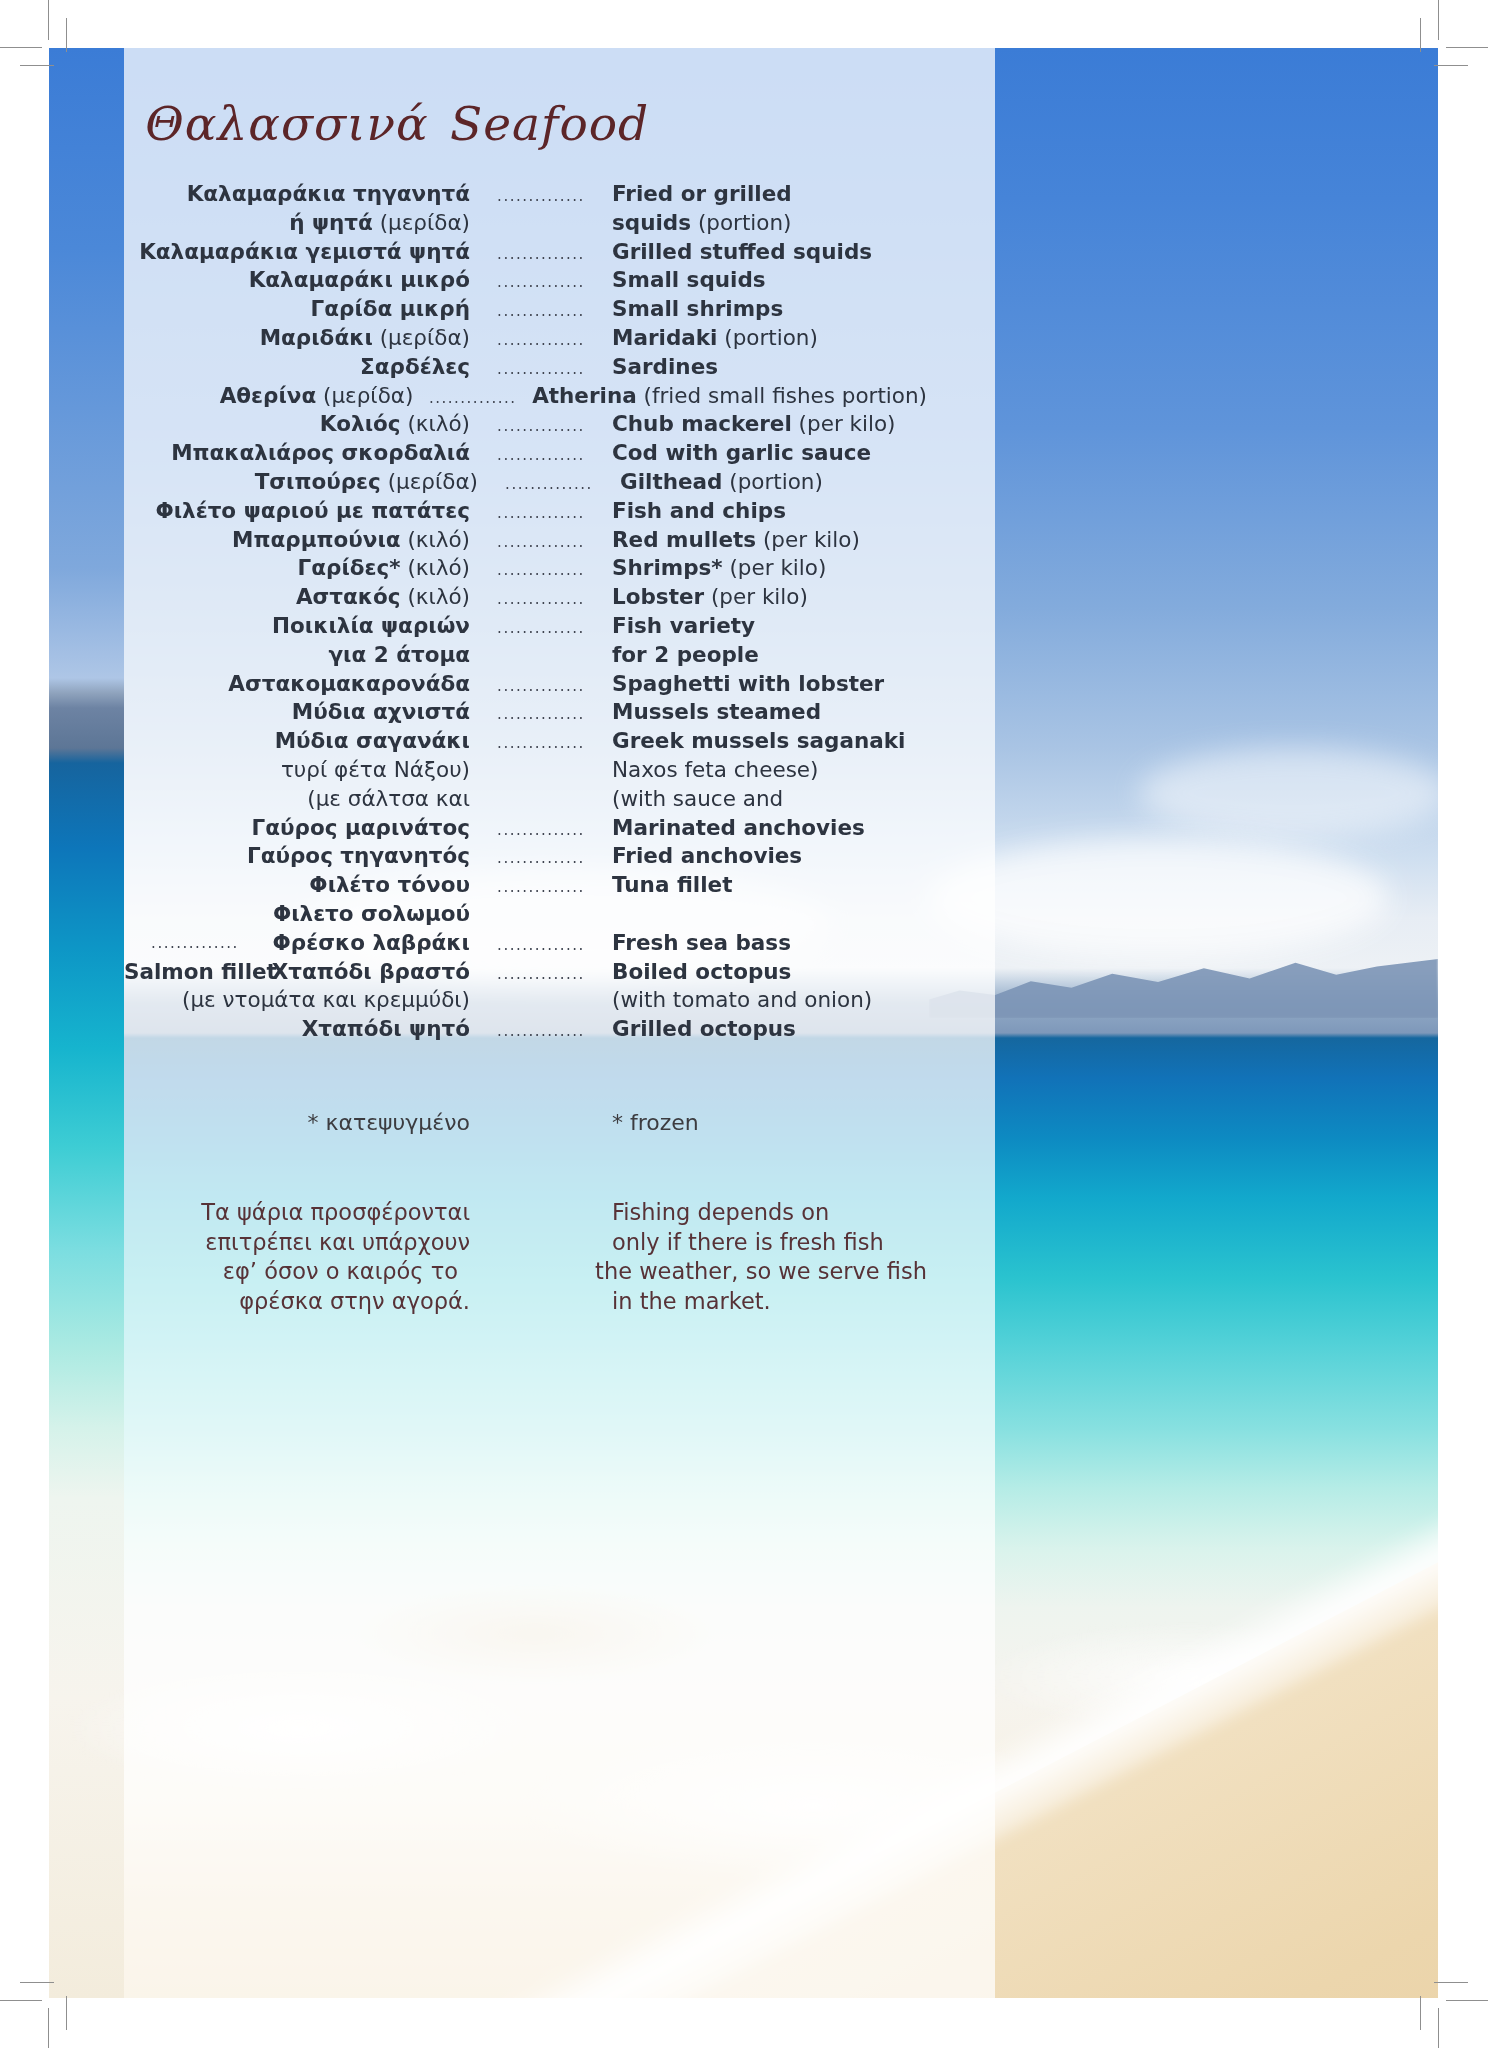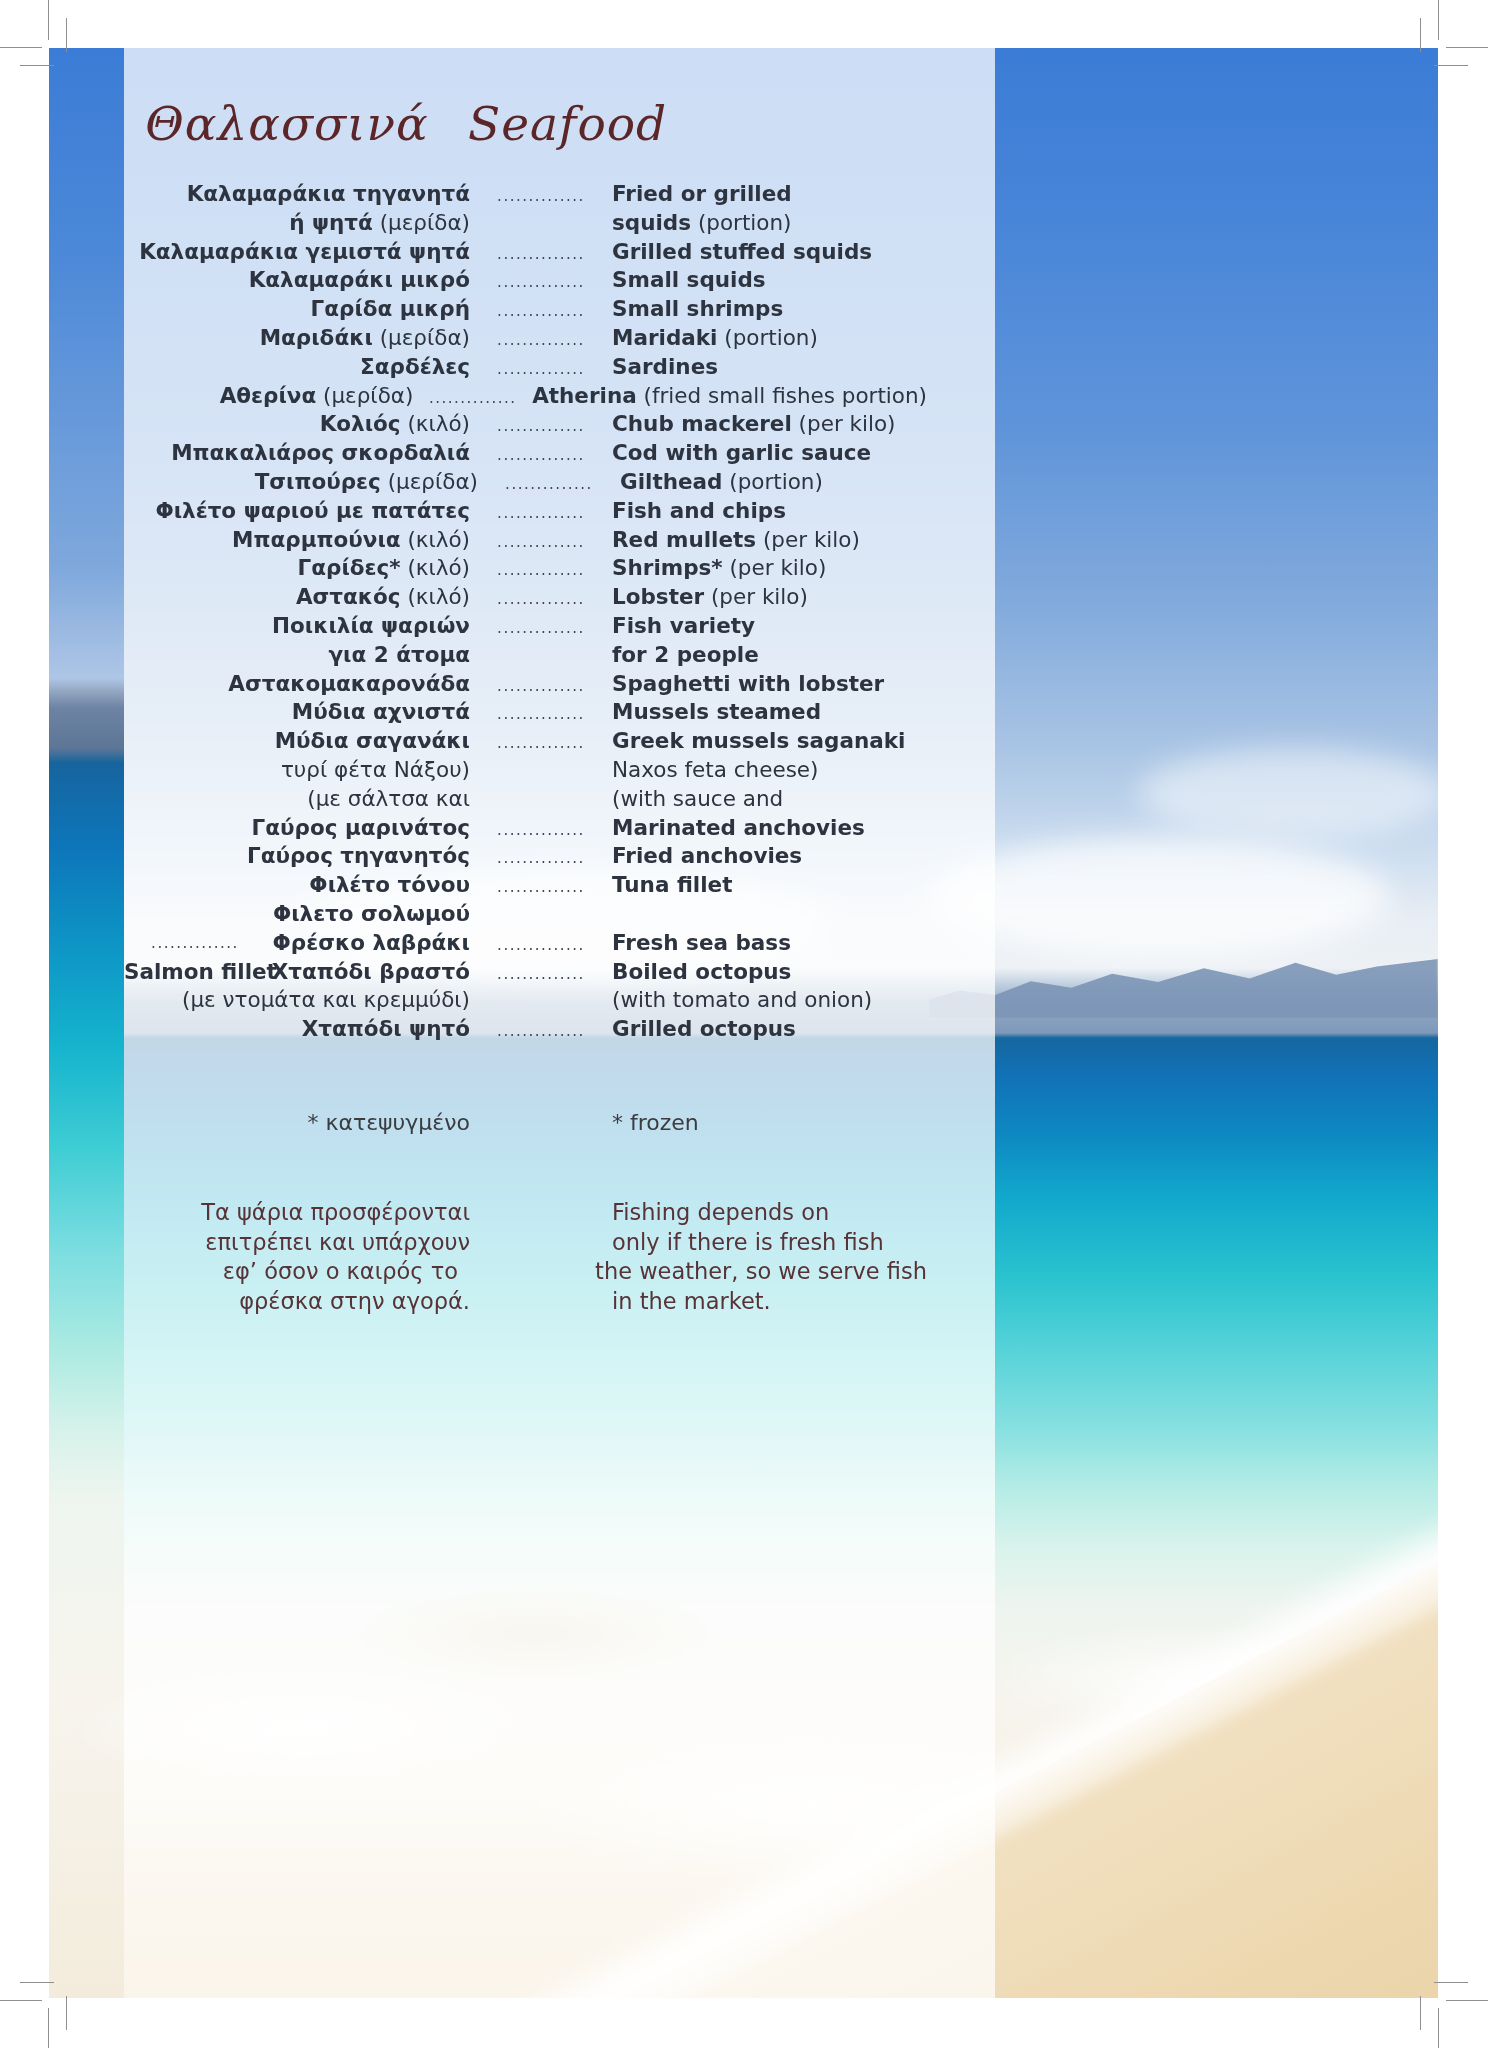--- a/index.html
+++ b/index.html
@@ -59,21 +59,21 @@
     background:rgba(255,255,255,.74);
   }
   
   .cm{position:absolute;background:#8f8f8f;}
   
   .content{position:absolute;left:124px;top:48px;width:803px;height:1950px;}
   .header-row{position:absolute;top:48px;left:0;display:flex;align-items:baseline;
     font-family:"DejaVu Serif","Liberation Serif",serif;font-style:italic;
     font-size:47px;letter-spacing:1px;}
   .h-greek{width:326px;text-align:center;}
-  .h-english{margin-left:18px;}
+  .h-english{}
   .menu-list{position:absolute;top:132px;left:0;right:0;}
   .m-row{display:flex;align-items:baseline;height:28.8px;line-height:28.8px;
     font-size:21.5px;}
   .c-g{width:346px;text-align:right;white-space:nowrap;}
   .c-d{width:142px;text-align:center;font-size:15px;letter-spacing:1.5px;}
   .c-e{flex:1;text-align:left;white-space:nowrap;}
   .m-row b{font-weight:bold;}
   .m-row .reg{font-weight:normal;}
   .footnote-row{position:absolute;top:1062px;left:0;right:0;display:flex;
     align-items:baseline;font-size:22px;}

